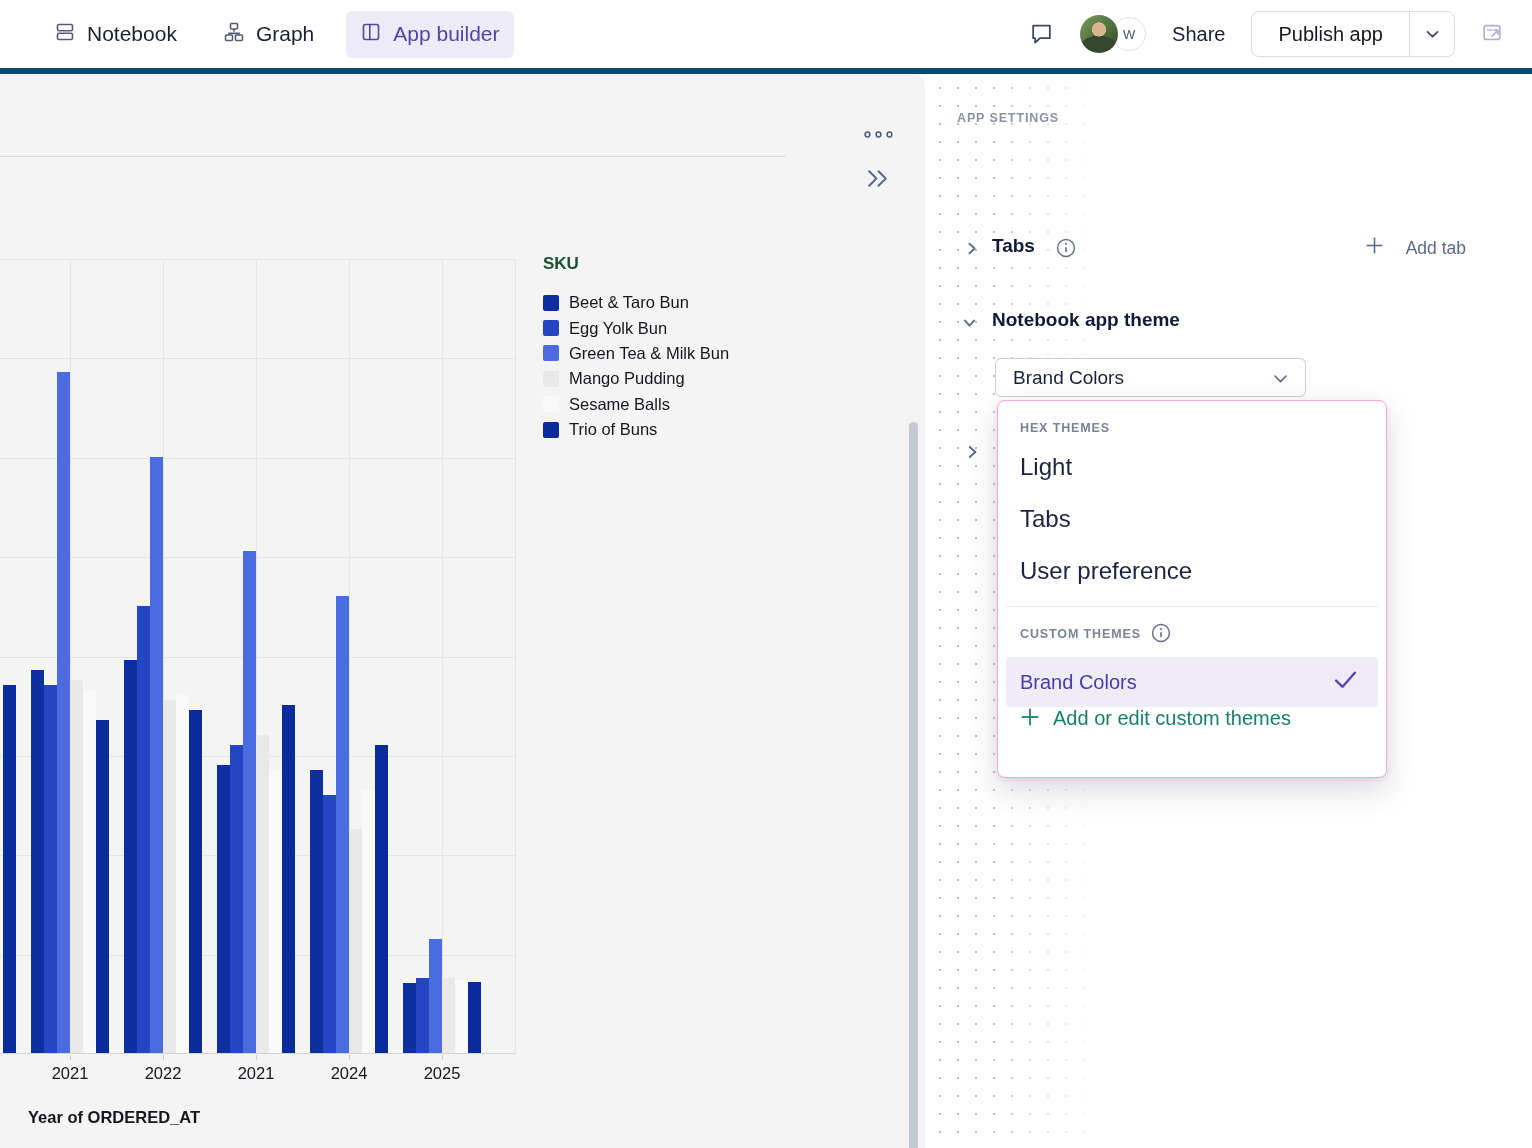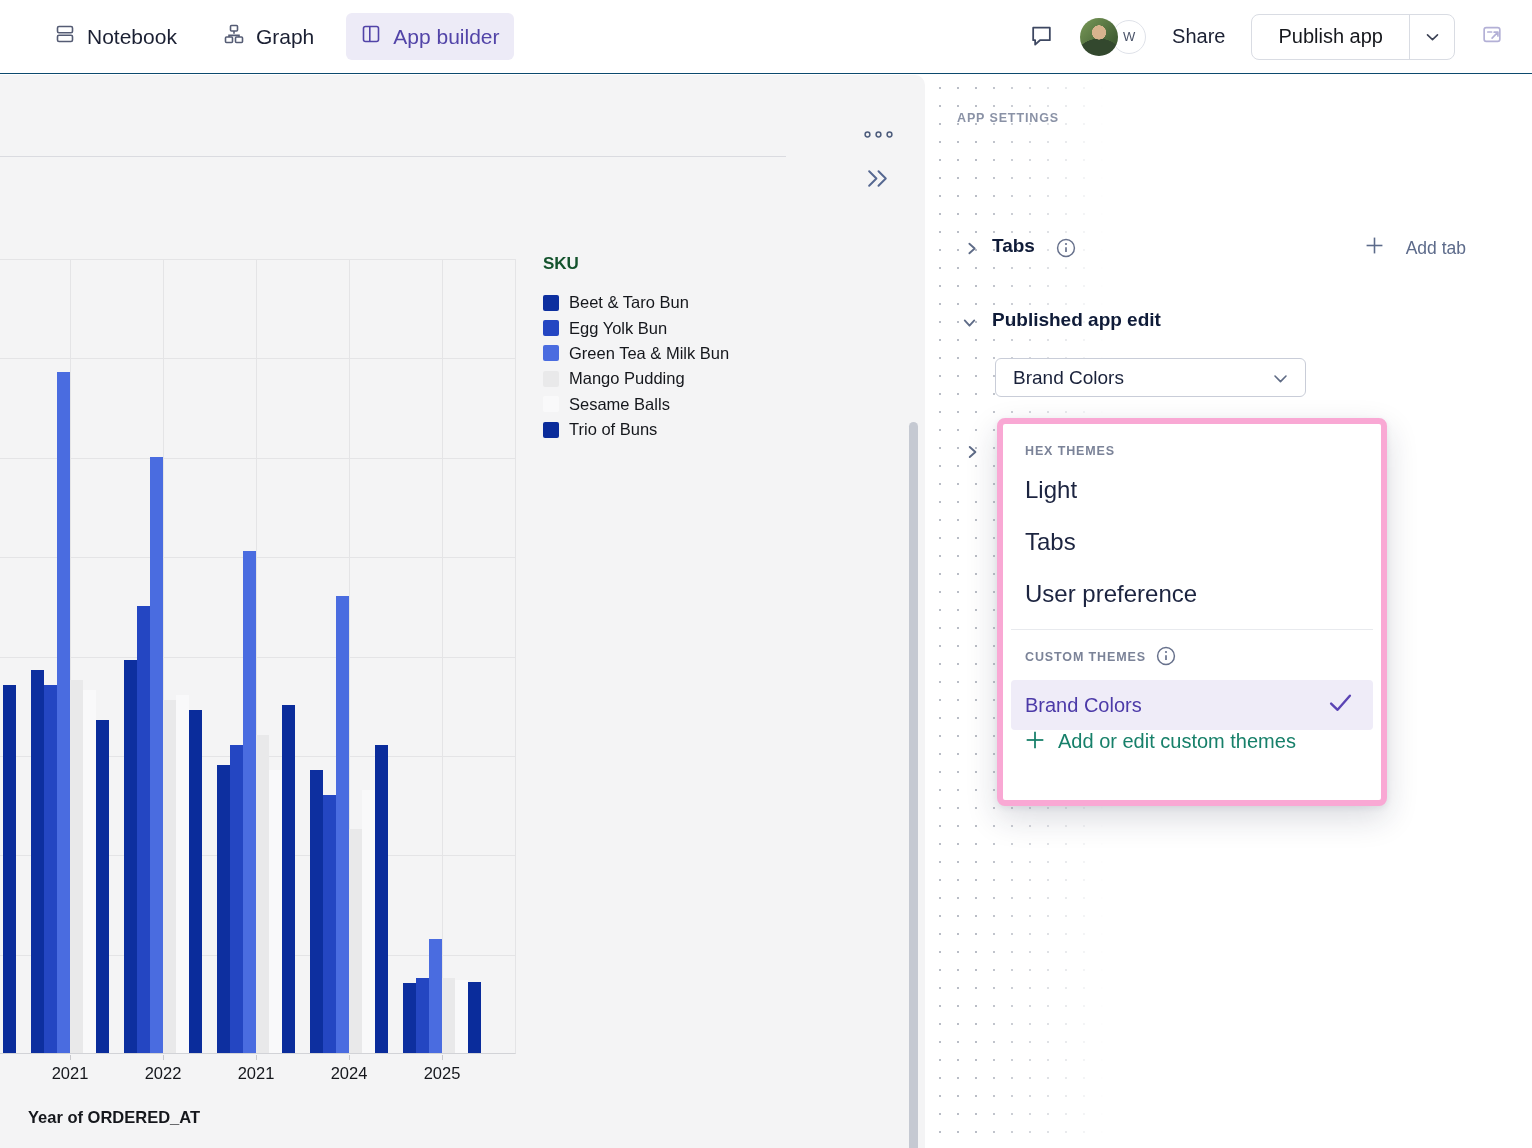--- a/index.html
+++ b/index.html
@@ -1,21 +1,21 @@
 <!DOCTYPE html>
 <html><head>
 <meta charset="utf-8">
 <style>
   * { margin:0; padding:0; box-sizing:border-box; }
   html,body { width:1532px; height:1148px; overflow:hidden;
     font-family:"Liberation Sans", sans-serif; background:#ffffff; color:#161a2b; }
 
   
   .nav { position:absolute; left:0; top:0; width:1532px; height:74px; background:#fff;
-         border-bottom:1px solid #0c4a6e; display:flex; align-items:center; }
+         border-bottom:6px solid #0c4a6e; display:flex; align-items:center; }
   .nav-left { display:flex; align-items:center; gap:18px; padding-left:40px; }
   .navtab { display:flex; align-items:center; gap:11px; font-size:21px; color:#1b2033;
             padding:10px 14px; border-radius:6px; cursor:pointer; white-space:nowrap; }
   .navtab.active { background:#edebf7; color:#5244a8; }
   .nav-right { margin-left:auto; display:flex; align-items:center; gap:26px; padding-right:28px; }
   .icon-btn { display:flex; align-items:center; justify-content:center; cursor:pointer; }
   .avatar-group { position:relative; width:66px; height:38px; }
   .badge-circle { position:absolute; right:0; top:2px; width:34px; height:34px; border-radius:50%;
                   background:#fff; border:1px solid #dfe2e9; display:flex; align-items:center;
                   justify-content:center; font-size:13px; color:#4a5368; }
@@ -69,22 +69,22 @@
   .sec-chevron { position:absolute; left:38px; top:7px; cursor:pointer; }
   .sec-title { position:absolute; left:67px; top:2px; font-size:19px; font-weight:bold; color:#0f1b38; cursor:pointer; }
   .info-icon { position:absolute; cursor:pointer; }
   .add-tab { position:absolute; right:66px; top:3px; display:flex; align-items:center; gap:22px;
              font-size:17.5px; color:#5c6a8a; cursor:pointer; }
 
   .theme-select { position:absolute; left:70px; top:283px; width:311px; height:39px; background:#fff;
                   border:1px solid #c9cdd8; border-radius:6px; display:flex; align-items:center;
                   justify-content:space-between; padding:0 17px; font-size:19px; color:#19213a; cursor:pointer; }
 
-  .dropdown { position:absolute; left:72px; top:343px; width:390px; background:#fff; z-index:20;
-              border:6px solid #f9a8d4; border-radius:8px; padding:14px 0 8px;
+  .dropdown { position:absolute; left:72px; top:325px; width:390px; background:#fff; z-index:20;
+              border:1px solid #f9a8d4; border-radius:8px; padding:14px 0 8px;
               box-shadow:0 12px 32px rgba(25,30,60,.16), 0 2px 6px rgba(25,30,60,.08); }
   .dd-label { height:26px; padding:0 22px; display:flex; align-items:center; font-size:12.5px;
               font-weight:bold; letter-spacing:.07em; color:#7b8398; }
   .dd-item { height:52px; padding:0 22px; display:flex; align-items:center; font-size:24px;
              color:#1c2440; cursor:pointer; }
   .dd-div { height:1px; background:#e8eaee; margin:9px 8px 10px; }
   .dd-label2 { height:34px; padding:0 22px; display:flex; align-items:center; gap:10px; font-size:12.5px;
                font-weight:bold; letter-spacing:.07em; color:#7b8398; }
   .dd-selected { margin:6px 8px 0; height:50px; border-radius:4px; background:#efecf8; color:#4c3aa8;
                  font-size:20px; display:flex; align-items:center; justify-content:space-between;
@@ -312,21 +312,21 @@
       <span>Add tab</span>
     </span>
   </div>
 
   <div class="sec-row" style="top:232px;">
     <span class="sec-chevron" style="left:36px;">
       <svg width="17" height="17" viewBox="0 0 16 16" fill="none">
         <polyline points="3.5,6 8,11 12.5,6" stroke="#5e6b87" stroke-width="1.7" stroke-linecap="round" stroke-linejoin="round"></polyline>
       </svg>
     </span>
-    <span class="sec-title">Published app edit</span>
+    <span class="sec-title">Notebook app theme</span>
   </div>
 
   <div class="theme-select">
     <span>Brand Colors</span>
     <span>
       <svg width="15" height="10" viewBox="0 0 15 10" fill="none">
         <polyline points="2,2 7.5,7.6 13,2" stroke="#5f6b85" stroke-width="1.6" stroke-linecap="round" stroke-linejoin="round"></polyline>
       </svg>
     </span>
   </div>

